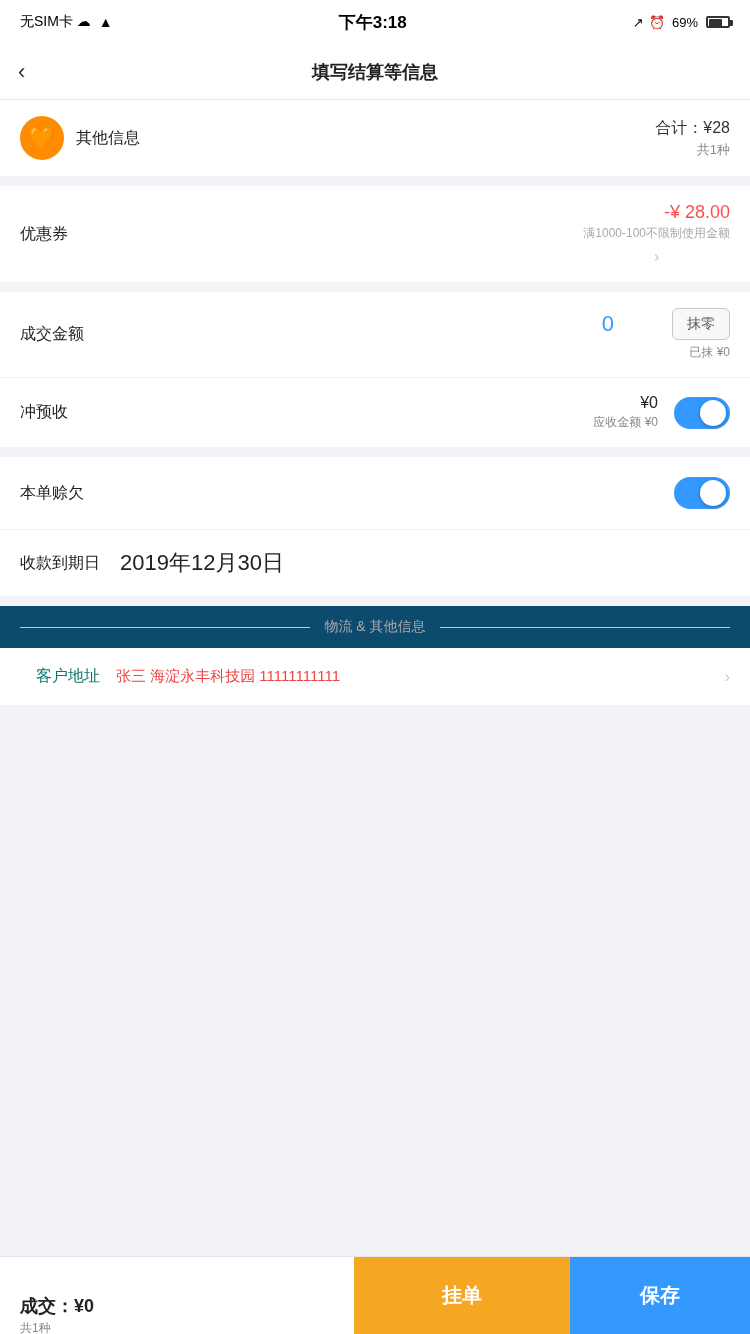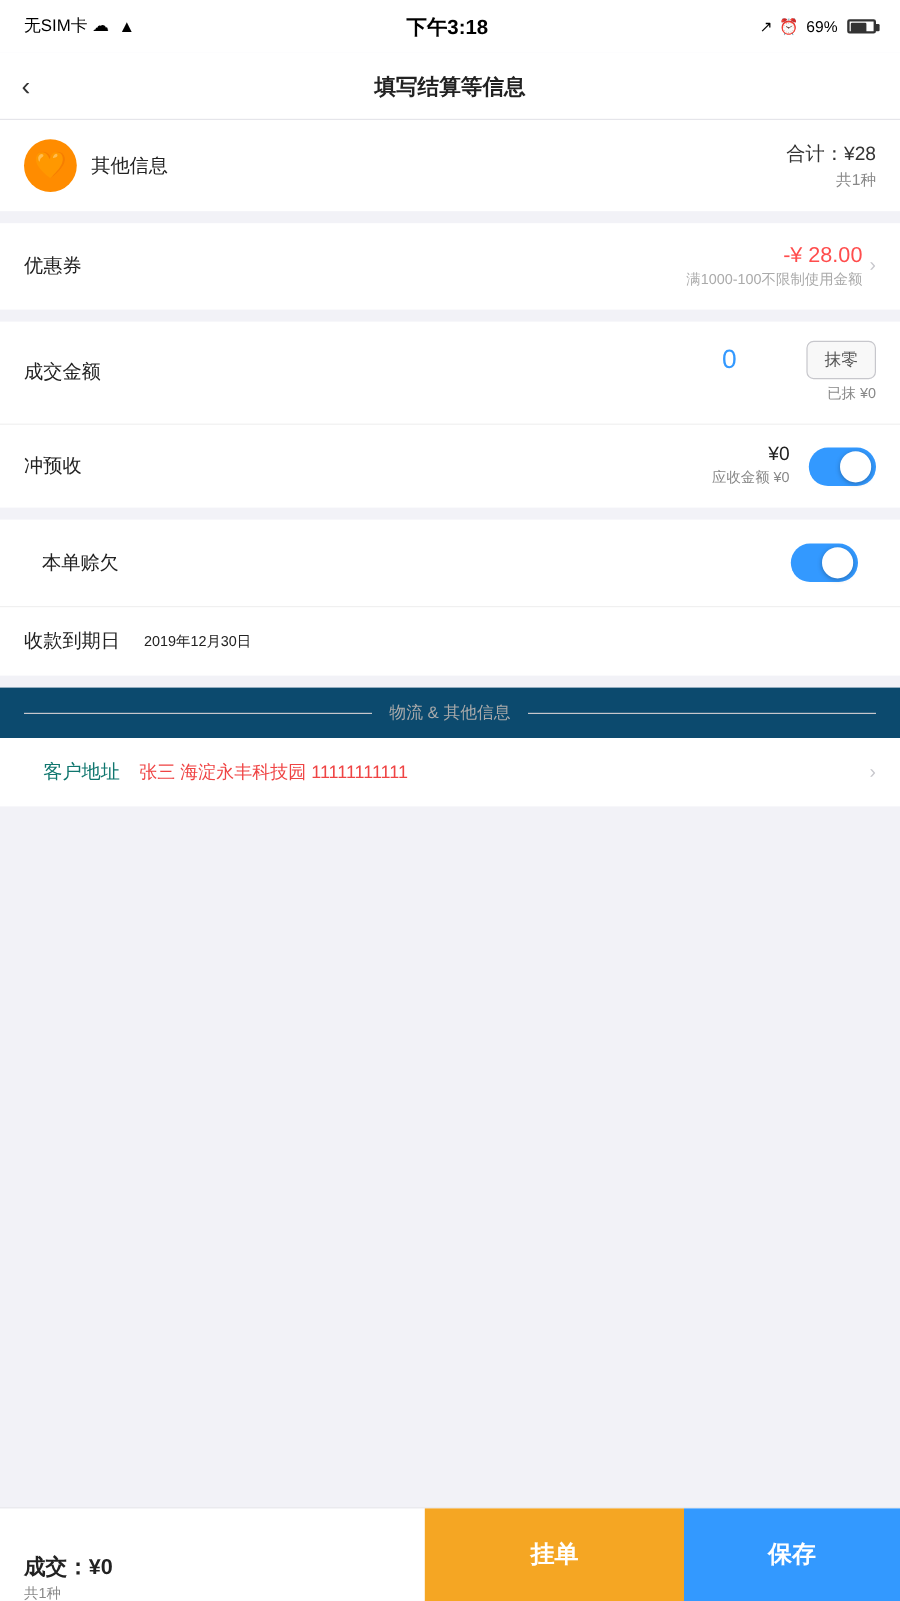--- a/index.html
+++ b/index.html
@@ -111,21 +111,21 @@
       color: #fff;
       font-size: 22px;
     }
     .customer-name { font-size: 16px; font-weight: 500; color: #222; }
     .customer-total-right { text-align: right; }
     .total-amount { font-size: 16px; color: #333; }
     .total-count { font-size: 13px; color: #888; margin-top: 2px; }
 
     
     .coupon-label { font-size: 16px; color: #222; }
-    .coupon-right { text-align: right; display: flex; align-items: center; gap: 6px; }
+    .coupon-right { text-align: right; display: flex; align-items: center; gap: 6px; flex-direction: column; }
     .coupon-discount { font-size: 18px; color: #ff4d4d; font-weight: 500; }
     .coupon-desc { font-size: 12px; color: #aaa; margin-top: 2px; }
     .chevron { color: #c7c7cc; font-size: 16px; }
 
     
     .field-label { font-size: 16px; color: #222; min-width: 70px; }
     .field-right { display: flex; flex-direction: column; align-items: flex-end; gap: 4px; }
     .amount-row-right { display: flex; align-items: center; gap: 10px; }
     .amount-input {
       font-size: 22px;
@@ -168,33 +168,33 @@
       border-radius: 50%;
       background: #fff;
       box-shadow: 0 1px 4px rgba(0,0,0,0.3);
     }
 
     
     .debt-row {
       display: flex;
       align-items: center;
       justify-content: space-between;
-      padding: 20px 35px;
+      padding: 20px 20px;
     }
     .debt-label { font-size: 16px; color: #222; }
 
     
     .due-date-row {
       display: flex;
       align-items: center;
       padding: 18px 20px;
       border-top: 1px solid #f0f0f0;
     }
     .due-label { font-size: 16px; color: #222; margin-right: 20px; }
-    .due-date { font-size: 12px; color: #222; }
+    .due-date { font-size: 22px; color: #222; }
 
     
     .logistics-header {
       background: #0c4a6e;
       display: flex;
       align-items: center;
       justify-content: center;
       padding: 12px 20px;
       position: relative;
     }

